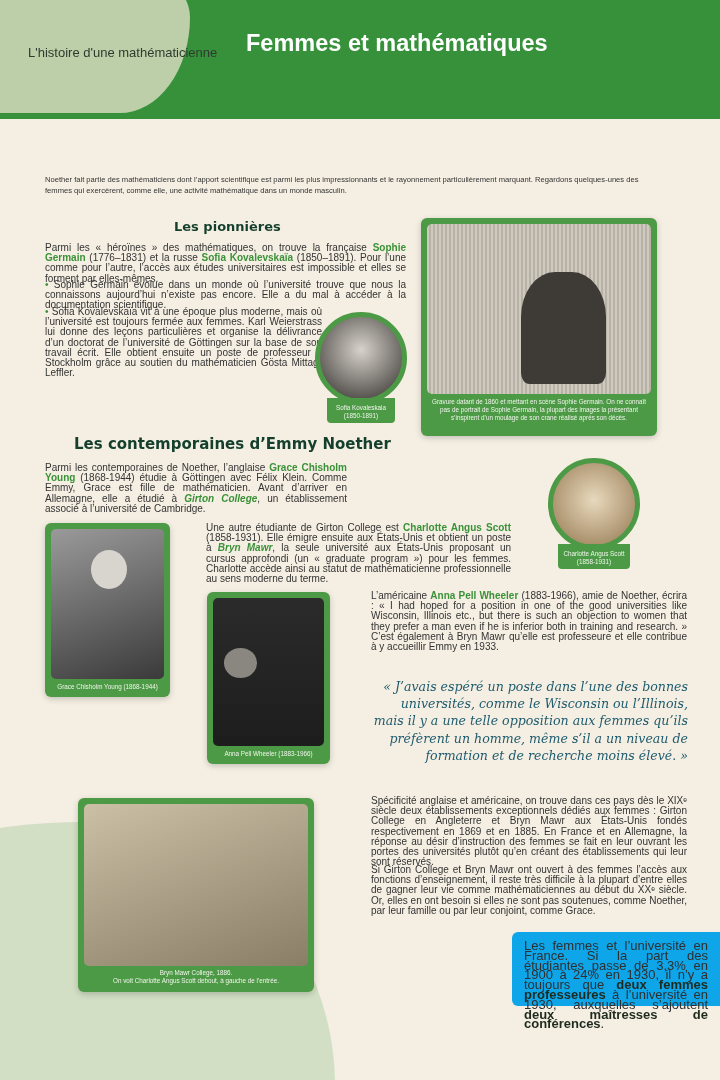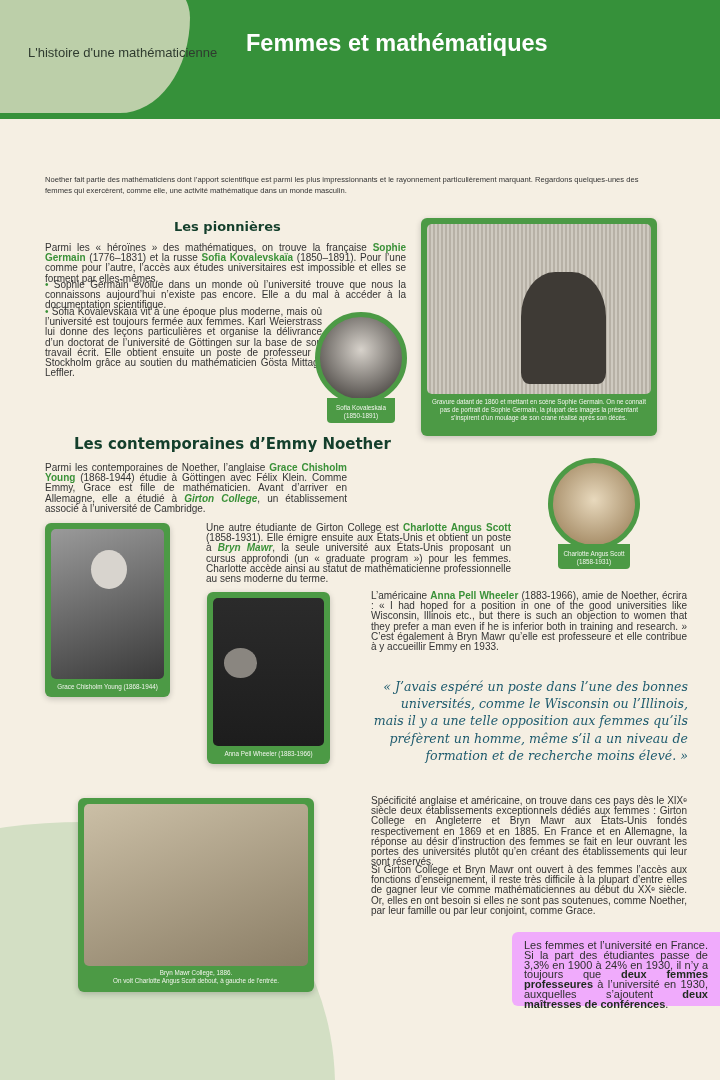--- a/index.html
+++ b/index.html
@@ -23,21 +23,21 @@
   .photo.engraving::after { content: ""; position: absolute; left: 42%; top: 28%; width: 38%; height: 66%; background: #3e3a35; border-radius: 40% 40% 10% 10%; }
   .photo.grace::after { content: ""; position: absolute; left: 35%; top: 14%; width: 32%; height: 26%; background: #d8d4ce; border-radius: 50%; }
   .photo.anna { background: linear-gradient(180deg, #2b2b2b, #1d1d1d); }
   .photo.anna::after { content: ""; position: absolute; left: 10%; top: 34%; width: 30%; height: 20%; background: #8a8680; border-radius: 50%; }
   .cap { color: #f1f5ec; font-size: 6.3px; line-height: 8.2px; text-align: center; margin-top: 4px; }
   .medal { position: absolute; }
   .medal-circle { width: 92px; height: 92px; border-radius: 50%; border: 5px solid #4c9a45; margin: 0 auto; background: radial-gradient(circle at 50% 40%, #d7d2cb, #5a5652 75%); }
   .medal-circle.sepia { background: radial-gradient(circle at 50% 45%, #e8d9bd, #a88f6a 75%); }
   .medal-tab { background: #4c9a45; border-radius: 0 0 4px 4px; margin: -6px auto 0; width: 68px; padding: 6px 2px 3px; }
   .quote { position: absolute; left: 370px; top: 678px; width: 318px; text-align: right; font-family: "DejaVu Serif", serif; font-style: italic; color: #1e5b6e; font-size: 12.6px; line-height: 17.2px; }
-  .box { position: absolute; left: 512px; top: 932px; width: 208px; height: 74px; background: #f0abfc; border-radius: 6px 0 0 6px; padding: 9px 12px; font-size: 11px; line-height: 9.8px; color: #2f2f2f; text-align: justify; }
+  .box { position: absolute; left: 512px; top: 932px; width: 208px; height: 74px; background: #0ea5e9; border-radius: 6px 0 0 6px; padding: 9px 12px; font-size: 13px; line-height: 9.8px; color: #2f2f2f; text-align: justify; }
   .box b { color: #1e2a1e; }
 </style>
 </head>
 <body>
 
 <div class="header">
   <div class="header-blob"></div>
   <div class="header-kicker">L'histoire d'une mathématicienne</div>
   <div class="header-title">
     <div>Femmes et mathématiques</div>

